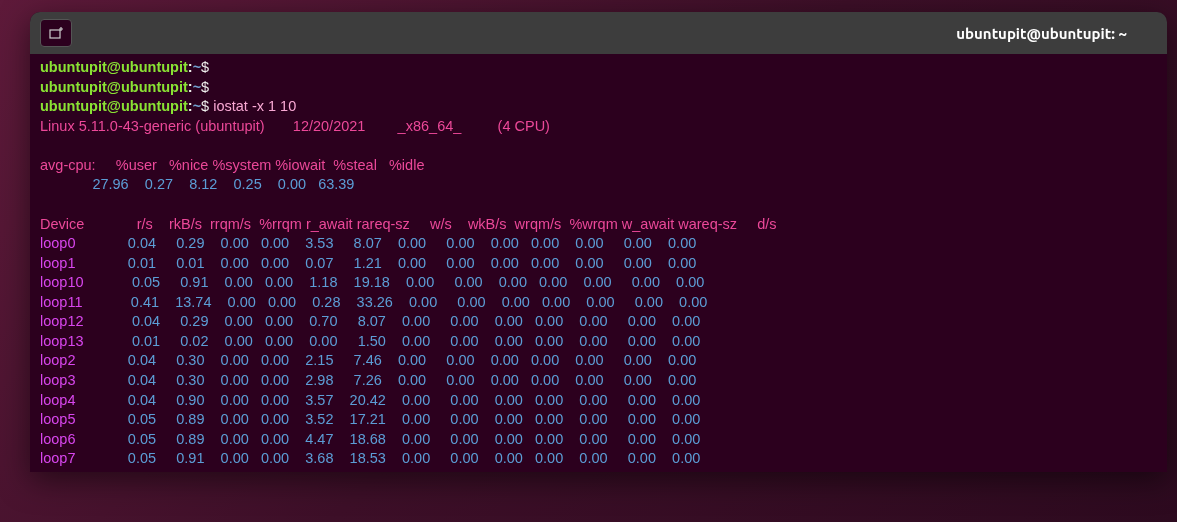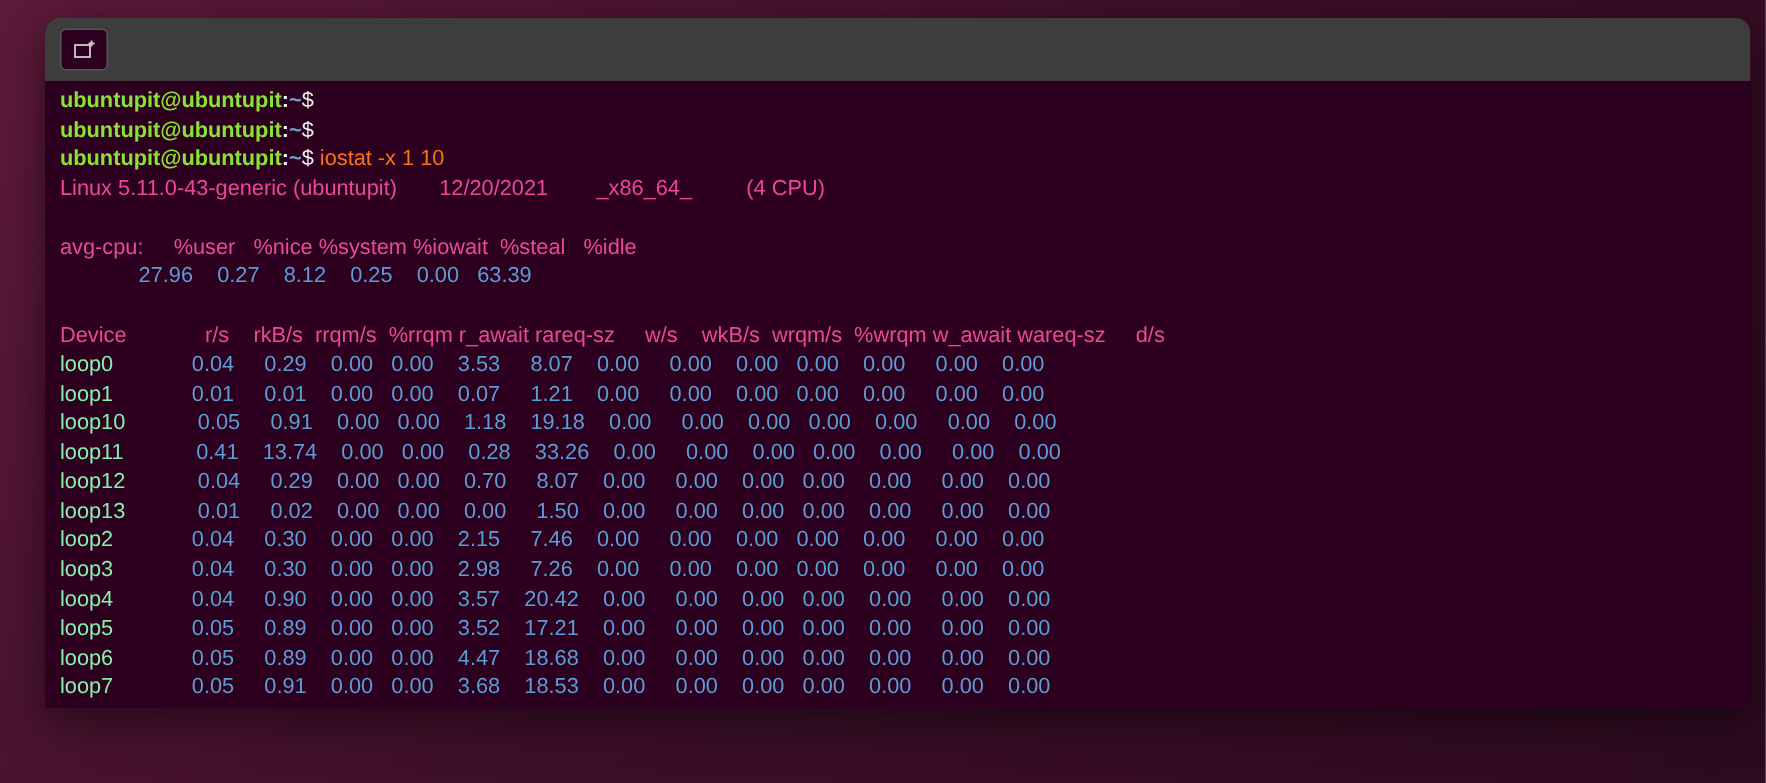--- a/index.html
+++ b/index.html
@@ -56,36 +56,37 @@
     padding: 4px 10px;
     color: #d0d0d0;
     line-height: 1.35;
     white-space: pre;
     font-family: Liberation Sans, sans-serif;
   }
   .prompt-user { color: #8ae234; font-weight: bold; }
   .prompt-colon { color: #eeeeec; font-weight: bold; }
   .prompt-path { color: #729fcf; font-weight: bold; }
   .prompt-dollar { color: #eeeeec; }
-  .cmd { color: #f97316; }
+  .cmd { color: #f9a8d4; }
   .hdr { color: #ec4899; }
   .val { color: #5c9dd6; }
-  .dev { color: #86efac; }
+  .dev { color: #d946ef; }
   .row { display: block; }
 </style>
 </head>
 <body>
 
 <div class="terminal-window">
   <div class="titlebar">
     <div class="titlebar-left">
       <div class="tab-btn">
         <svg width="16" height="14" viewBox="0 0 16 14">
           <rect x="2" y="4" width="10" height="8" fill="none" stroke="#ccc" stroke-width="1.2"></rect>
           <line x1="11" y1="3" x2="15" y2="3" stroke="#ccc" stroke-width="1.2"></line>
           <line x1="13" y1="1" x2="13" y2="5" stroke="#ccc" stroke-width="1.2"></line>
         </svg>
       </div>
     </div>
+    <div class="titlebar-title">ubuntupit@ubuntupit: ~</div>
   </div>
 
   <div class="terminal-body" id="tbody"><span class="row"><span class="prompt-user">ubuntupit@ubuntupit</span><span class="prompt-colon">:</span><span class="prompt-path">~</span><span class="prompt-dollar">$</span> <span class="cmd"></span></span><span class="row"><span class="prompt-user">ubuntupit@ubuntupit</span><span class="prompt-colon">:</span><span class="prompt-path">~</span><span class="prompt-dollar">$</span> <span class="cmd"></span></span><span class="row"><span class="prompt-user">ubuntupit@ubuntupit</span><span class="prompt-colon">:</span><span class="prompt-path">~</span><span class="prompt-dollar">$</span> <span class="cmd">iostat -x 1 10</span></span><span class="row hdr">Linux 5.11.0-43-generic (ubuntupit)       12/20/2021        _x86_64_         (4 CPU)</span><span class="row"> </span><span class="row"><span class="hdr">avg-cpu:  </span><span class="hdr">   %user</span><span class="hdr">   %nice</span><span class="hdr"> %system</span><span class="hdr"> %iowait</span><span class="hdr">  %steal</span><span class="hdr">   %idle</span></span><span class="row">          <span class="val">   27.96</span><span class="val">    0.27</span><span class="val">    8.12</span><span class="val">    0.25</span><span class="val">    0.00</span><span class="val">   63.39</span></span><span class="row"> </span><span class="row"><span class="hdr">Device       </span><span class="hdr">      r/s</span><span class="hdr">    rkB/s</span><span class="hdr">  rrqm/s</span><span class="hdr">  %rrqm</span><span class="hdr"> r_await</span><span class="hdr"> rareq-sz</span><span class="hdr">     w/s</span><span class="hdr">    wkB/s</span><span class="hdr">  wrqm/s</span><span class="hdr">  %wrqm</span><span class="hdr"> w_await</span><span class="hdr"> wareq-sz</span><span class="hdr">     d/s</span></span><span class="row"><span class="dev">loop0        </span><span class="val">     0.04</span><span class="val">     0.29</span><span class="val">    0.00</span><span class="val">   0.00</span><span class="val">    3.53</span><span class="val">     8.07</span><span class="val">    0.00</span><span class="val">     0.00</span><span class="val">    0.00</span><span class="val">   0.00</span><span class="val">    0.00</span><span class="val">     0.00</span><span class="val">    0.00</span></span><span class="row"><span class="dev">loop1        </span><span class="val">     0.01</span><span class="val">     0.01</span><span class="val">    0.00</span><span class="val">   0.00</span><span class="val">    0.07</span><span class="val">     1.21</span><span class="val">    0.00</span><span class="val">     0.00</span><span class="val">    0.00</span><span class="val">   0.00</span><span class="val">    0.00</span><span class="val">     0.00</span><span class="val">    0.00</span></span><span class="row"><span class="dev">loop10       </span><span class="val">     0.05</span><span class="val">     0.91</span><span class="val">    0.00</span><span class="val">   0.00</span><span class="val">    1.18</span><span class="val">    19.18</span><span class="val">    0.00</span><span class="val">     0.00</span><span class="val">    0.00</span><span class="val">   0.00</span><span class="val">    0.00</span><span class="val">     0.00</span><span class="val">    0.00</span></span><span class="row"><span class="dev">loop11       </span><span class="val">     0.41</span><span class="val">    13.74</span><span class="val">    0.00</span><span class="val">   0.00</span><span class="val">    0.28</span><span class="val">    33.26</span><span class="val">    0.00</span><span class="val">     0.00</span><span class="val">    0.00</span><span class="val">   0.00</span><span class="val">    0.00</span><span class="val">     0.00</span><span class="val">    0.00</span></span><span class="row"><span class="dev">loop12       </span><span class="val">     0.04</span><span class="val">     0.29</span><span class="val">    0.00</span><span class="val">   0.00</span><span class="val">    0.70</span><span class="val">     8.07</span><span class="val">    0.00</span><span class="val">     0.00</span><span class="val">    0.00</span><span class="val">   0.00</span><span class="val">    0.00</span><span class="val">     0.00</span><span class="val">    0.00</span></span><span class="row"><span class="dev">loop13       </span><span class="val">     0.01</span><span class="val">     0.02</span><span class="val">    0.00</span><span class="val">   0.00</span><span class="val">    0.00</span><span class="val">     1.50</span><span class="val">    0.00</span><span class="val">     0.00</span><span class="val">    0.00</span><span class="val">   0.00</span><span class="val">    0.00</span><span class="val">     0.00</span><span class="val">    0.00</span></span><span class="row"><span class="dev">loop2        </span><span class="val">     0.04</span><span class="val">     0.30</span><span class="val">    0.00</span><span class="val">   0.00</span><span class="val">    2.15</span><span class="val">     7.46</span><span class="val">    0.00</span><span class="val">     0.00</span><span class="val">    0.00</span><span class="val">   0.00</span><span class="val">    0.00</span><span class="val">     0.00</span><span class="val">    0.00</span></span><span class="row"><span class="dev">loop3        </span><span class="val">     0.04</span><span class="val">     0.30</span><span class="val">    0.00</span><span class="val">   0.00</span><span class="val">    2.98</span><span class="val">     7.26</span><span class="val">    0.00</span><span class="val">     0.00</span><span class="val">    0.00</span><span class="val">   0.00</span><span class="val">    0.00</span><span class="val">     0.00</span><span class="val">    0.00</span></span><span class="row"><span class="dev">loop4        </span><span class="val">     0.04</span><span class="val">     0.90</span><span class="val">    0.00</span><span class="val">   0.00</span><span class="val">    3.57</span><span class="val">    20.42</span><span class="val">    0.00</span><span class="val">     0.00</span><span class="val">    0.00</span><span class="val">   0.00</span><span class="val">    0.00</span><span class="val">     0.00</span><span class="val">    0.00</span></span><span class="row"><span class="dev">loop5        </span><span class="val">     0.05</span><span class="val">     0.89</span><span class="val">    0.00</span><span class="val">   0.00</span><span class="val">    3.52</span><span class="val">    17.21</span><span class="val">    0.00</span><span class="val">     0.00</span><span class="val">    0.00</span><span class="val">   0.00</span><span class="val">    0.00</span><span class="val">     0.00</span><span class="val">    0.00</span></span><span class="row"><span class="dev">loop6        </span><span class="val">     0.05</span><span class="val">     0.89</span><span class="val">    0.00</span><span class="val">   0.00</span><span class="val">    4.47</span><span class="val">    18.68</span><span class="val">    0.00</span><span class="val">     0.00</span><span class="val">    0.00</span><span class="val">   0.00</span><span class="val">    0.00</span><span class="val">     0.00</span><span class="val">    0.00</span></span><span class="row"><span class="dev">loop7        </span><span class="val">     0.05</span><span class="val">     0.91</span><span class="val">    0.00</span><span class="val">   0.00</span><span class="val">    3.68</span><span class="val">    18.53</span><span class="val">    0.00</span><span class="val">     0.00</span><span class="val">    0.00</span><span class="val">   0.00</span><span class="val">    0.00</span><span class="val">     0.00</span><span class="val">    0.00</span></span></div>
 </div>
 
 </body></html>

